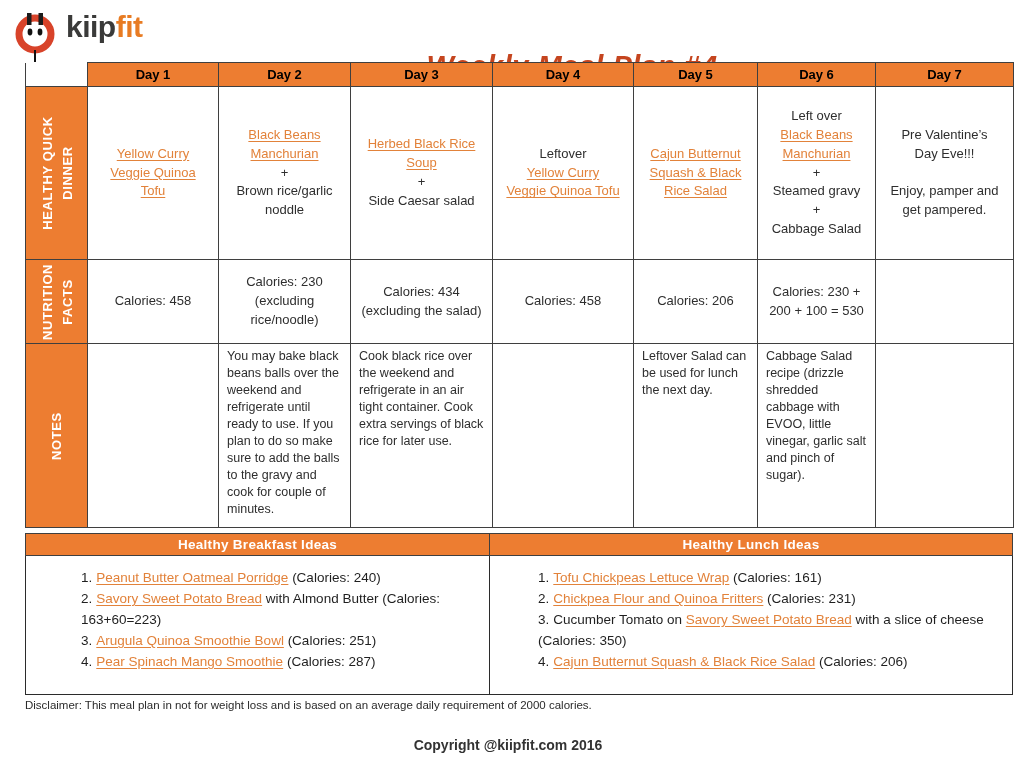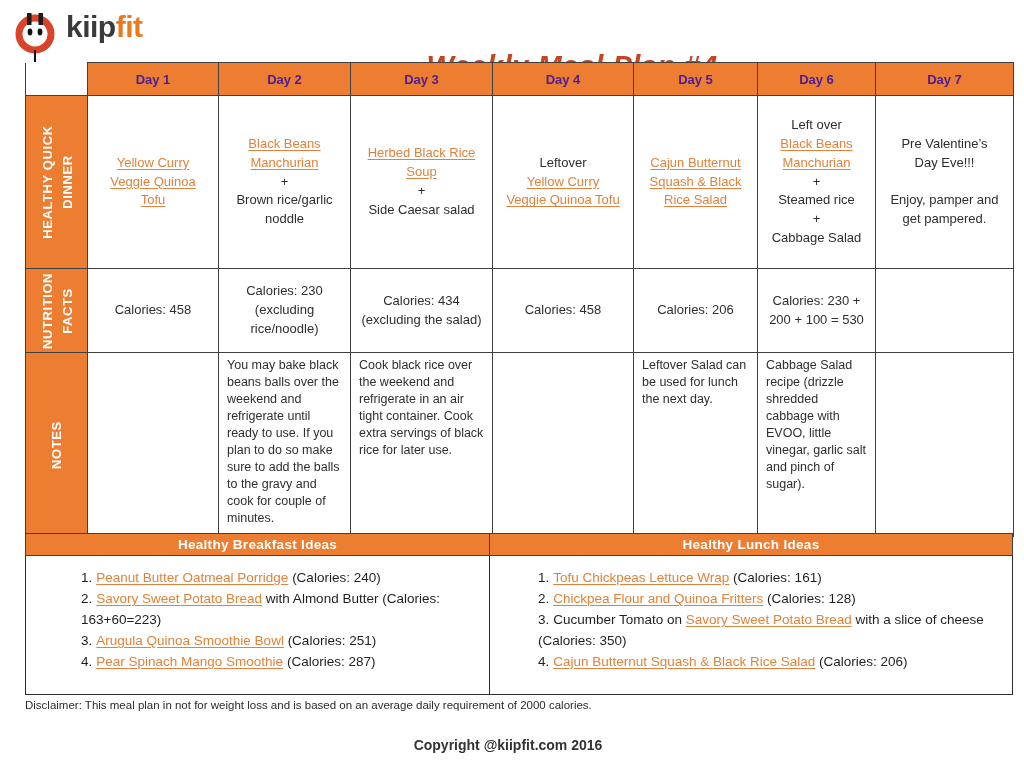--- a/index.html
+++ b/index.html
@@ -22,22 +22,22 @@
     letter-spacing:0.5px;
     margin-top:28px;
   }
   
   table.plan {
     position:absolute; left:25px; top:62px; width:988px;
     border-collapse:collapse; table-layout:fixed;
   }
   table.plan th, table.plan td { border:1px solid #3f3f3f; }
   table.plan thead th {
-    background:var(--orange,#ed7d31); color:#4c1d95; font-size:13px; font-weight:700;
-    height:33px; text-align:center;margin-top:12px;
+    background:var(--orange,#ed7d31); color:#000000; font-size:13px; font-weight:700;
+    height:24px; text-align:center;margin-top:12px;
   }
   table.plan thead th.corner { background:#ffffff; border-top-color:#ffffff; }
   th.rowlab { background:var(--orange,#ed7d31); position:relative; }
   .rot {
     position:absolute; top:50%; left:50%;
     transform:translate(-50%,-50%) rotate(-90deg);
     white-space:nowrap; color:#fff; font-weight:700; font-size:13px;
     letter-spacing:0.6px; text-align:center; line-height:1.5;
   }
   tr.row-dinner td { height:173px; text-align:center; vertical-align:middle; font-size:13px; line-height:1.45; padding:4px 13px; }
@@ -113,21 +113,21 @@
     <tbody id="plan-body">
         <tr class="row-dinner">
           <th class="rowlab">
             <div class="rot">HEALTHY QUICK<br>DINNER</div>
           </th>
           <td><a class="lnk" href="#">Yellow Curry Veggie Quinoa Tofu</a></td>
           <td><a class="lnk" href="#">Black Beans Manchurian</a><br><span>+</span><br><span>Brown rice/garlic noddle</span></td>
           <td><a class="lnk" href="#">Herbed Black Rice Soup</a><br><span>+</span><br><span>Side Caesar salad</span></td>
           <td><span>Leftover</span><br><a class="lnk" href="#">Yellow Curry Veggie Quinoa Tofu</a></td>
           <td><a class="lnk" href="#">Cajun Butternut Squash &amp; Black Rice Salad</a></td>
-          <td><span>Left over</span><br><a class="lnk" href="#">Black Beans Manchurian</a><br><span>+</span><br><span>Steamed rice</span><br><span>+</span><br><span>Cabbage Salad</span></td>
+          <td><span>Left over</span><br><a class="lnk" href="#">Black Beans Manchurian</a><br><span>+</span><br><span>Steamed gravy</span><br><span>+</span><br><span>Cabbage Salad</span></td>
           <td><span>Pre Valentine’s Day Eve!!!</span><br><br><span>Enjoy, pamper and get pampered.</span></td>
         </tr>
         <tr class="row-nutrition">
           <th class="rowlab">
             <div class="rot">NUTRITION<br>FACTS</div>
           </th>
           <td><span>Calories: 458</span></td>
           <td><span>Calories: 230 (excluding rice/noodle)</span></td>
           <td><span>Calories: 434 (excluding the salad)</span></td>
           <td><span>Calories:  458</span></td>
@@ -157,21 +157,21 @@
           <div class="idea-item"><span class="num">1.</span><a class="lnk" href="#">Peanut Butter Oatmeal Porridge</a><span> (Calories: 240)</span></div>
           <div class="idea-item"><span class="num">2.</span><a class="lnk" href="#">Savory Sweet Potato Bread</a><span> with Almond Butter (Calories: 163+60=223)</span></div>
           <div class="idea-item"><span class="num">3.</span><a class="lnk" href="#">Arugula Quinoa Smoothie Bowl</a><span> (Calories: 251)</span></div>
           <div class="idea-item"><span class="num">4.</span><a class="lnk" href="#">Pear Spinach Mango Smoothie</a><span> (Calories: 287)</span></div>
         </div>
     </div>
     <div class="idea-box lunch">
       <div class="idea-head">Healthy Lunch Ideas</div>
       <div class="idea-body" id="lunch-list">
           <div class="idea-item"><span class="num">1.</span><a class="lnk" href="#">Tofu Chickpeas Lettuce Wrap</a><span> (Calories: 161)</span></div>
-          <div class="idea-item"><span class="num">2.</span><a class="lnk" href="#">Chickpea Flour and Quinoa Fritters</a><span> (Calories: 128)</span></div>
+          <div class="idea-item"><span class="num">2.</span><a class="lnk" href="#">Chickpea Flour and Quinoa Fritters</a><span> (Calories: 231)</span></div>
           <div class="idea-item"><span class="num">3.</span><span>Cucumber Tomato on </span><a class="lnk" href="#">Savory Sweet Potato Bread</a><span> with a slice of cheese (Calories: 350)</span></div>
           <div class="idea-item"><span class="num">4.</span><a class="lnk" href="#">Cajun Butternut Squash &amp; Black Rice Salad</a><span> (Calories: 206)</span></div>
         </div>
     </div>
   </div>
 
   <p class="disclaimer">Disclaimer: This meal plan in not for weight loss and is based on an average daily requirement of 2000 calories.</p>
   <p class="copyright">Copyright @kiipfit.com 2016</p>
 
 </div>

